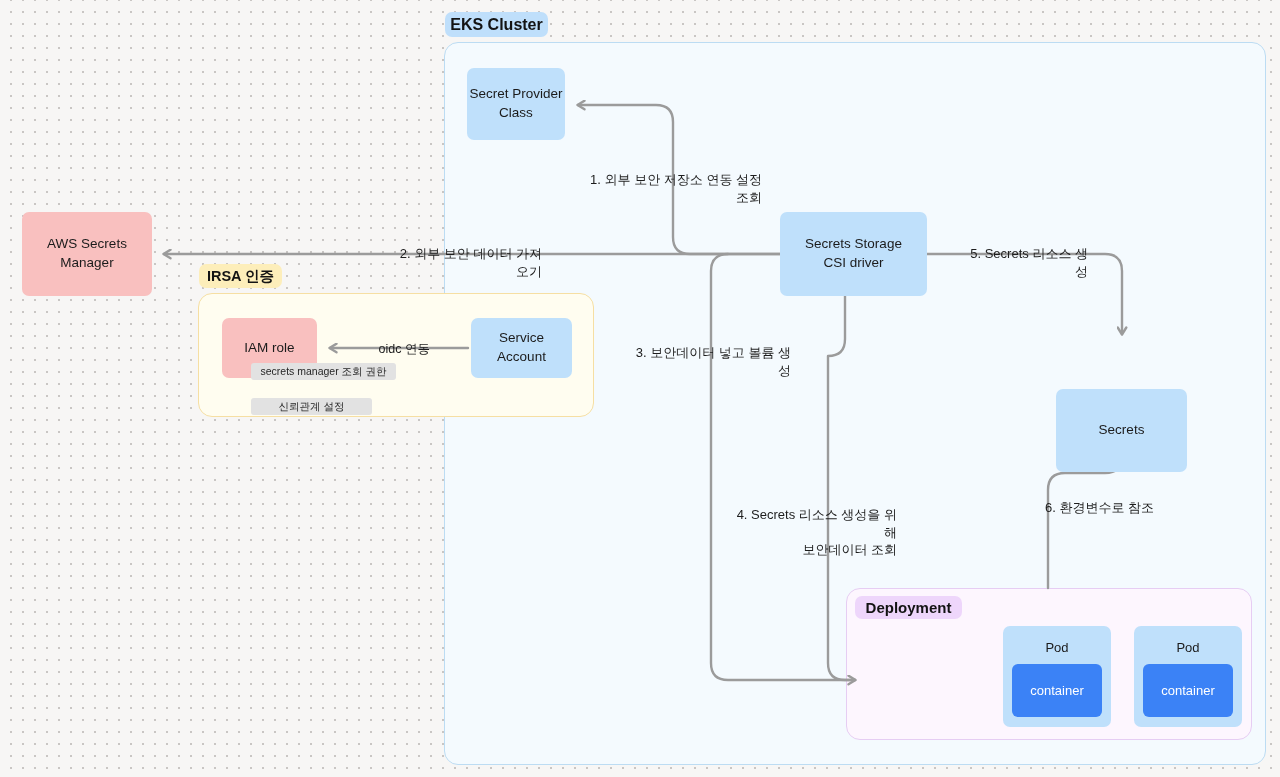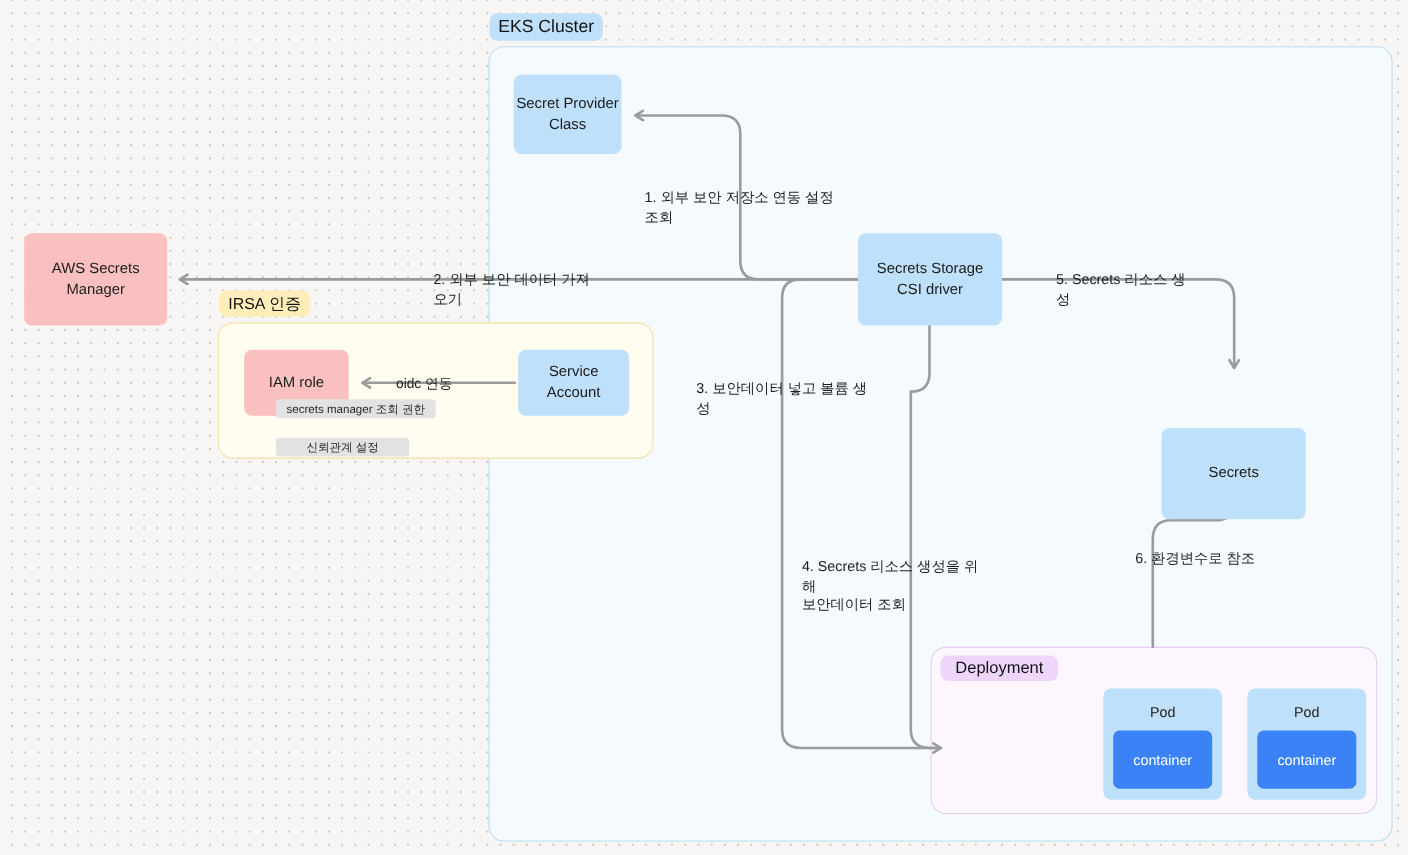--- a/index.html
+++ b/index.html
@@ -57,21 +57,21 @@
     left: 846px; top: 588px;
     width: 406px; height: 152px;
     background: #fdf6fe;
     border: 1.5px solid #e6cdf3;
   }
 
   
   .badge {
     position: absolute;
     border-radius: 7px;
-    font-weight: normal;
+    font-weight: bold;
     display: flex;
     align-items: center;
     justify-content: center;
     box-sizing: border-box;
     white-space: nowrap;
   }
   #eks-cluster-badge {
     left: 445px; top: 12px;
     width: 103px; height: 25px;
     background: #bfdffb;
@@ -105,21 +105,21 @@
     line-height: 1.38;
     font-size: 13.5px;
     color: #1b1b1b;
     white-space: pre-line;
   }
   .node.blue { background: #bfe0fb; }
   .node.pink { background: #f9c0bf; }
 
   #node-secret-provider-class { left: 467px; top: 68px;  width: 98px;  height: 72px; }
   #node-aws-secrets-manager   { left: 22px;  top: 212px; width: 130px; height: 84px; }
-  #node-secrets-storage-csi   { left: 780px; top: 212px; width: 131px; height: 84px; }
+  #node-secrets-storage-csi   { left: 780px; top: 212px; width: 147px; height: 84px; }
   #node-secrets               { left: 1056px;top: 345px; width: 131px; height: 83px; margin-top: 44px; }
   #node-iam-role              { left: 222px; top: 318px; width: 95px;  height: 60px; }
   #node-service-account       { left: 471px; top: 318px; width: 101px; height: 60px; }
 
   
   .chip {
     position: absolute;
     background: #e2e2e2;
     border-radius: 3px;
     display: flex;
@@ -172,21 +172,21 @@
     justify-content: center;
     color: #ffffff;
     font-size: 13px;
   }
 
   
   .edge-label {
     position: absolute;
     font-size: 13px;
     color: #1d1d1d;
-    text-align: left;
+    text-align: right;
     white-space: pre-line;
     line-height: 1.35;
     background: transparent;
   }
   #label-1 { left: 586px;  top: 171px; width: 176px; }
   #label-2 { left: 394px;  top: 245px; width: 148px; }
   #label-3 { left: 633px;  top: 344px; width: 158px; }
   #label-4 { left: 729px;  top: 506px; width: 168px; }
   #label-5 { left: 960px;  top: 245px; width: 128px; }
   #label-6 { left: 1032px; top: 499px; width: 122px; }

